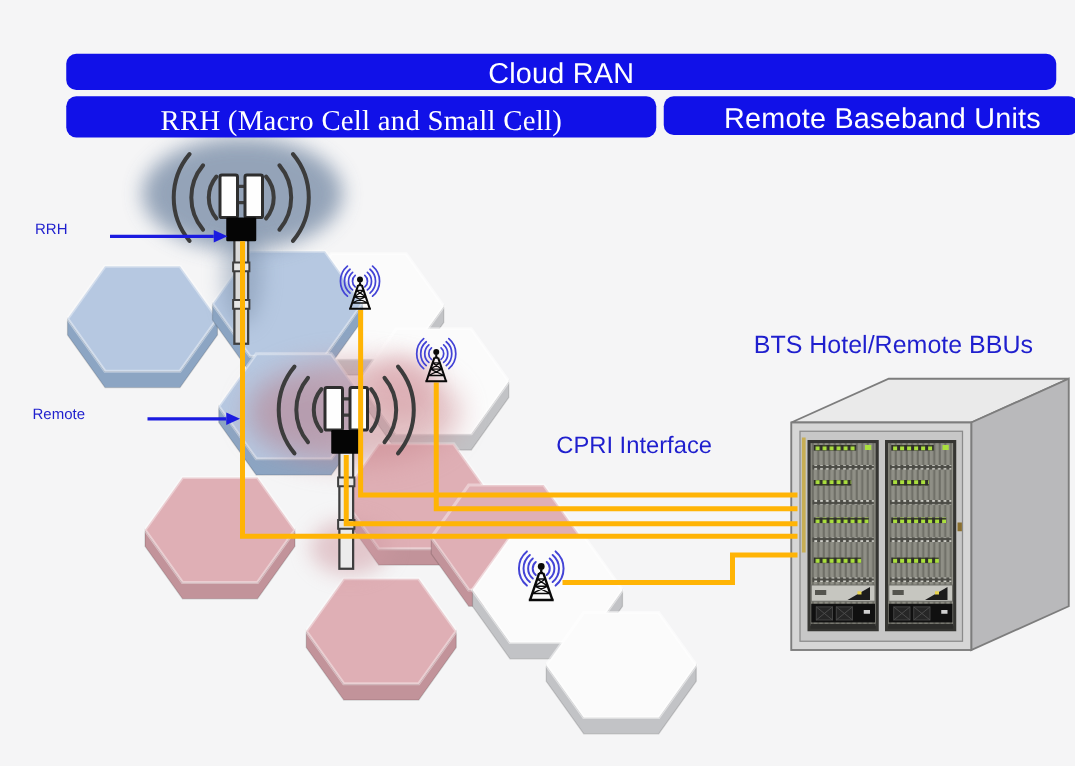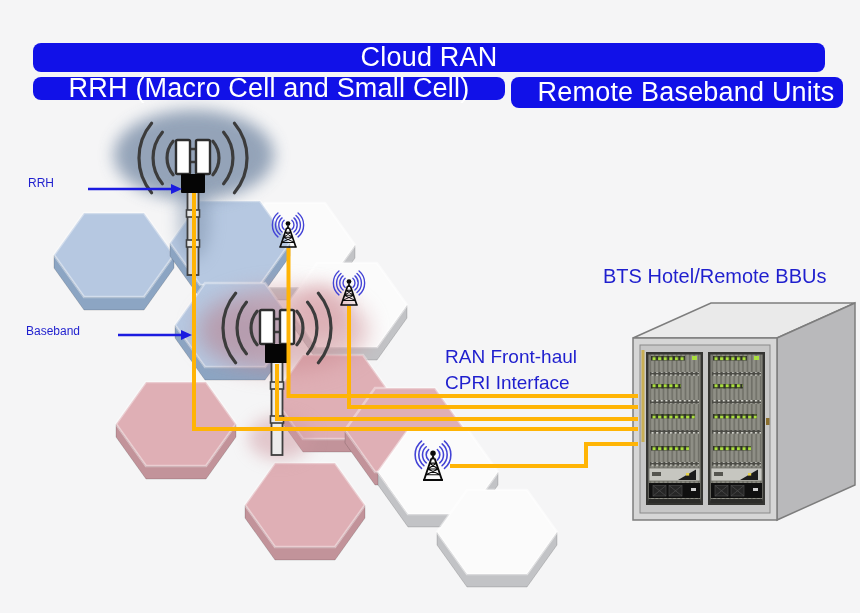--- a/index.html
+++ b/index.html
@@ -1,25 +1,26 @@
 <!DOCTYPE html>
 <html style="--background: #f5f5f6; --banner: #1111e8; --banner-text: #ffffff; --label-text: #1f1fce; --arrow-blue: #1b1be0; --cable: #ffb405; --hex-blue: #b6c8e1; --hex-blue-side: #8ca5c3; --hex-pink: #dfafb5; --hex-pink-side: #c2939a; --hex-white: #fbfbfb; --hex-white-side: #c2c3c6; --cabinet-front: #d6d6d6; --cabinet-top: #eaeaea; --cabinet-side: #b9b9bb; --antenna-dark: #3c3c3c; --smallcell-blue: #4343d6; --led-green: #aadf3e;"><head>
 <meta charset="utf-8">
 <style>
   html,body{margin:0;padding:0;}
   body{background:var(--background,#f5f5f6);font-family:"Liberation Sans",sans-serif;}
   .stage{position:relative;width:860px;height:613px;overflow:hidden;background:var(--background,#f5f5f6);}
   .scene{position:absolute;left:0;top:0;}
   .banner{
     position:absolute;background:var(--banner,#1111e8);color:var(--banner-text,#fff);
-    border-radius:8px;text-align:center;font-size:27px;display:flex;align-items:center;justify-content:center;
+    border-radius:8px;text-align:center;font-size:23px;display:flex;align-items:flex-end;justify-content:center;
     letter-spacing:.2px;
+    margin-left:20px;
   }
   .banner-cloud{left:33px;top:43px;width:792px;height:29px;}
-  .banner-rrh{left:33px;top:77px;width:472px;height:23px;}
+  .banner-rrh{left:33px;top:77px;width:472px;height:33px;font-family:Liberation Serif, serif;}
   .banner-bbu{left:511px;top:77px;width:314px;height:31px;padding-left:18px;}
   .lbl{position:absolute;color:var(--label-text,#1f1fce);font-size:12px;white-space:nowrap;}
   .lbl-rrh{left:28px;top:176px;}
   .lbl-rfocpri{left:26px;top:324px;}
   .lbl-fronthaul{left:445px;top:344px;font-size:19px;line-height:26px;}
   .lbl-bts{left:603px;top:265px;font-size:20px;text-align:center;}
   
   .hx-top-blue{fill:var(--hex-blue,#b6c8e1);stroke:rgba(255,255,255,.38);stroke-width:2.5;}
   .hx-side-blue{fill:var(--hex-blue-side,#8ca5c3);stroke:rgba(0,0,0,.14);stroke-width:1;}
   .hx-top-pink{fill:var(--hex-pink,#dfafb5);stroke:rgba(255,255,255,.38);stroke-width:2.5;}
@@ -200,20 +201,19 @@
     <span>Cloud RAN</span>
   </div>
   <div class="banner banner-rrh">
     <span>RRH (Macro Cell and Small Cell)</span>
   </div>
   <div class="banner banner-bbu">
     <span>Remote Baseband Units</span>
   </div>
 
   <div class="lbl lbl-rrh">RRH</div>
-  <div class="lbl lbl-rfocpri">Baseband</div>
+  <div class="lbl lbl-rfocpri">Remote</div>
   <div class="lbl lbl-fronthaul">
-    <div>RAN Front-haul</div>
     <div>CPRI Interface</div>
   </div>
   <div class="lbl lbl-bts">BTS Hotel/Remote BBUs</div>
 
 </div>
 
 </body></html>

